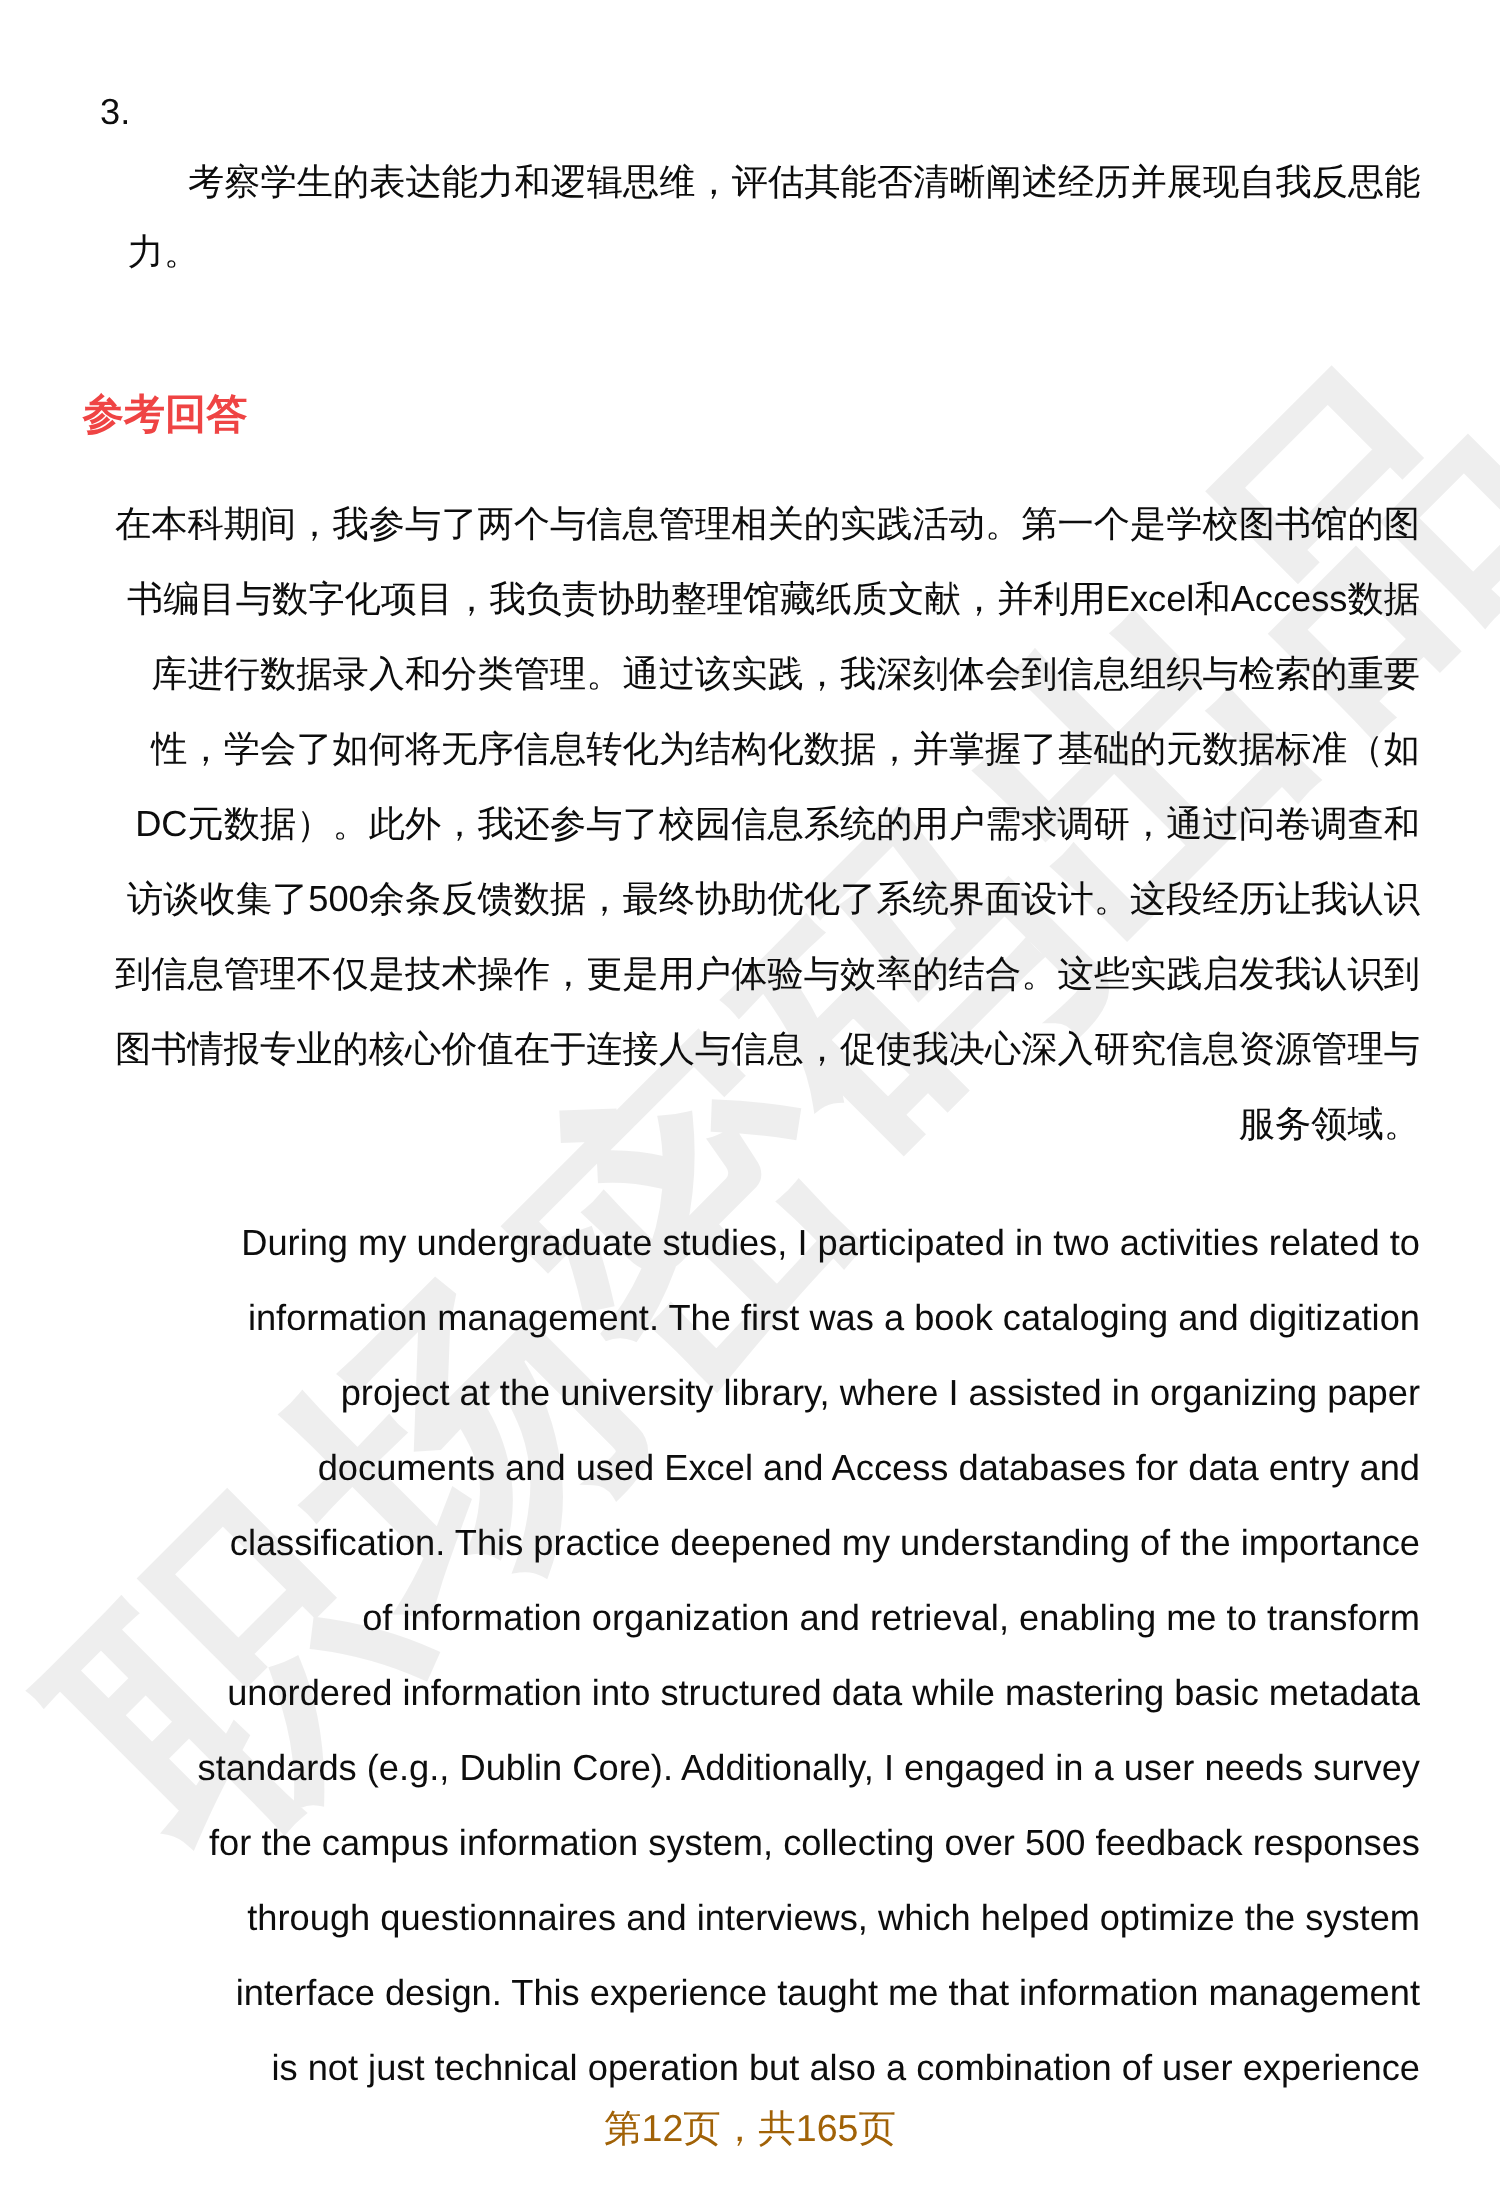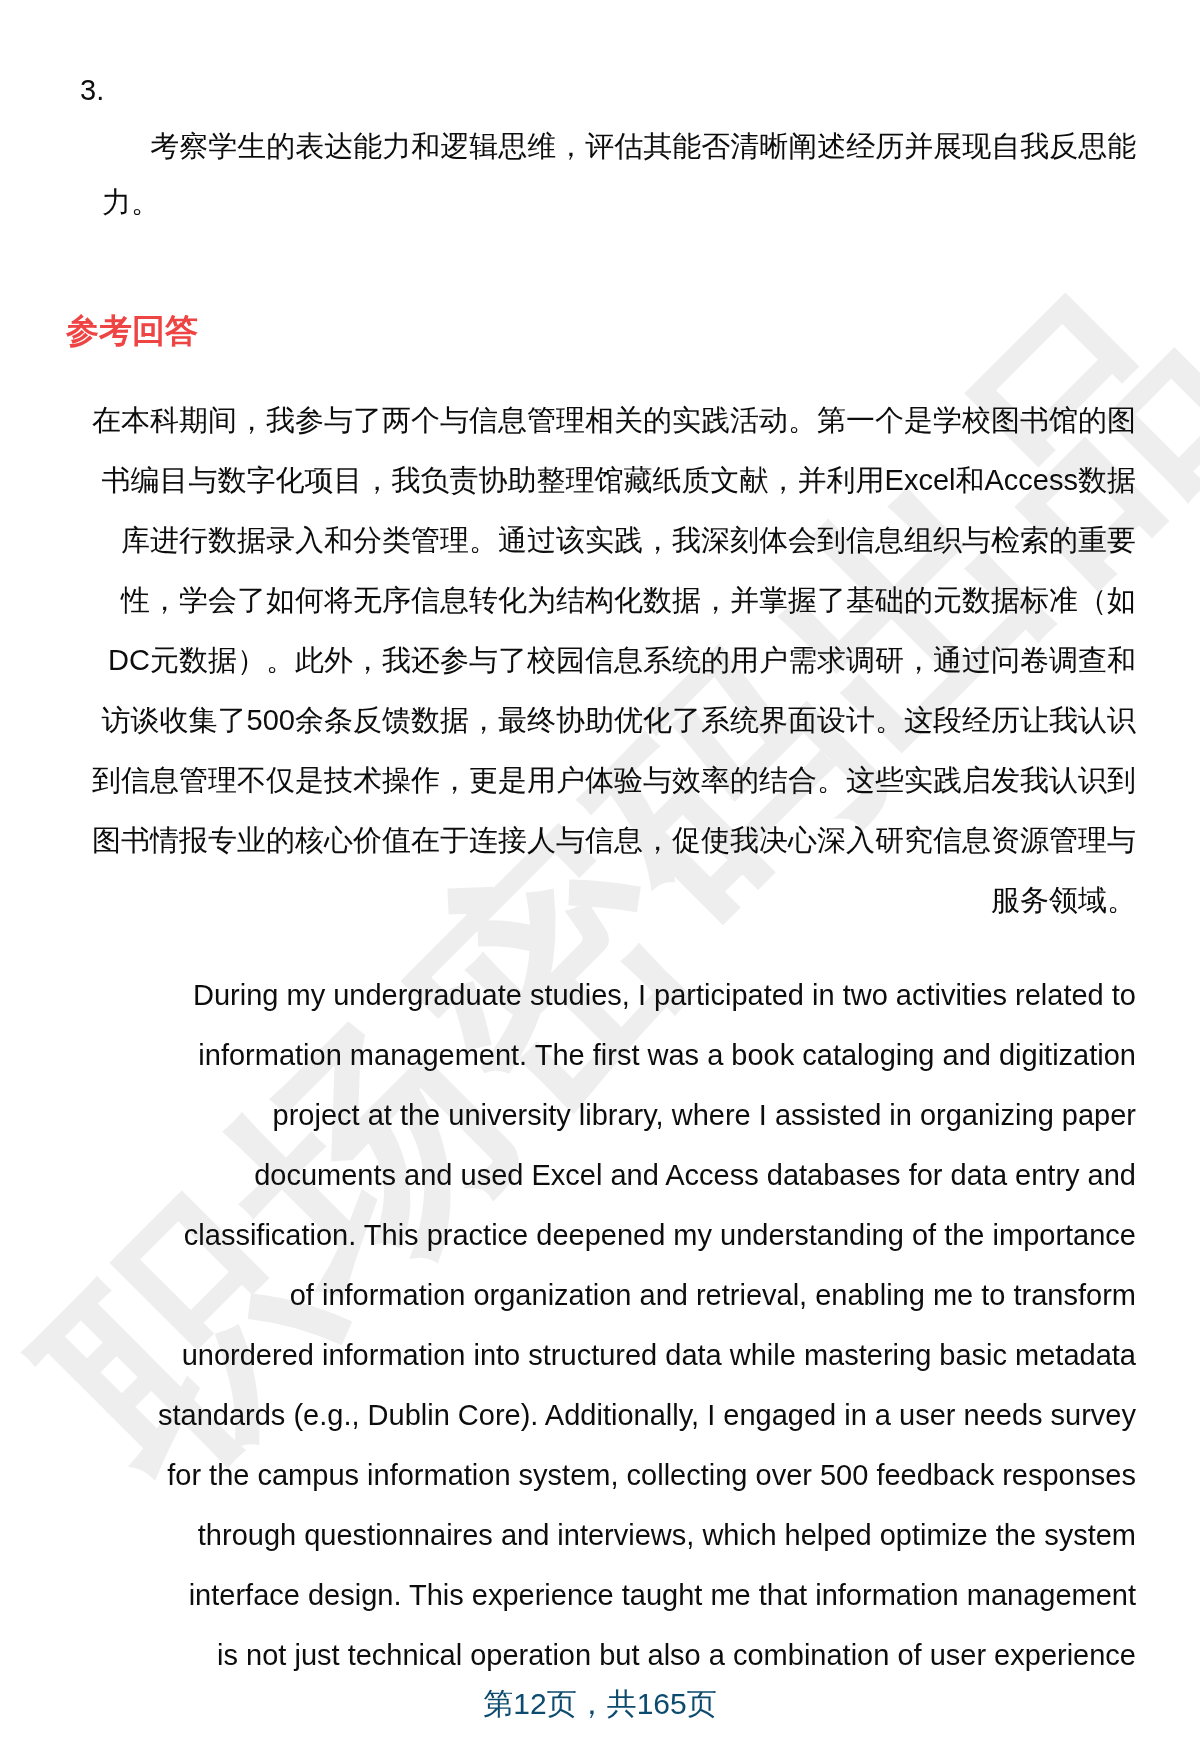--- a/index.html
+++ b/index.html
@@ -81,21 +81,21 @@
   }
   .footer {
     position: absolute;
     left: 0;
     right: 0;
     top: 1684px;
     text-align: center;
     font-size: 30px;
     line-height: 40px;
     z-index: 1;
-    color: #0c4a6e;
+    color: #a16207;
   }
 </style>
 </head>
 <body>
 
 <div class="page">
 
   <div class="watermark">职场密码出品</div>
 
   <div class="content">

